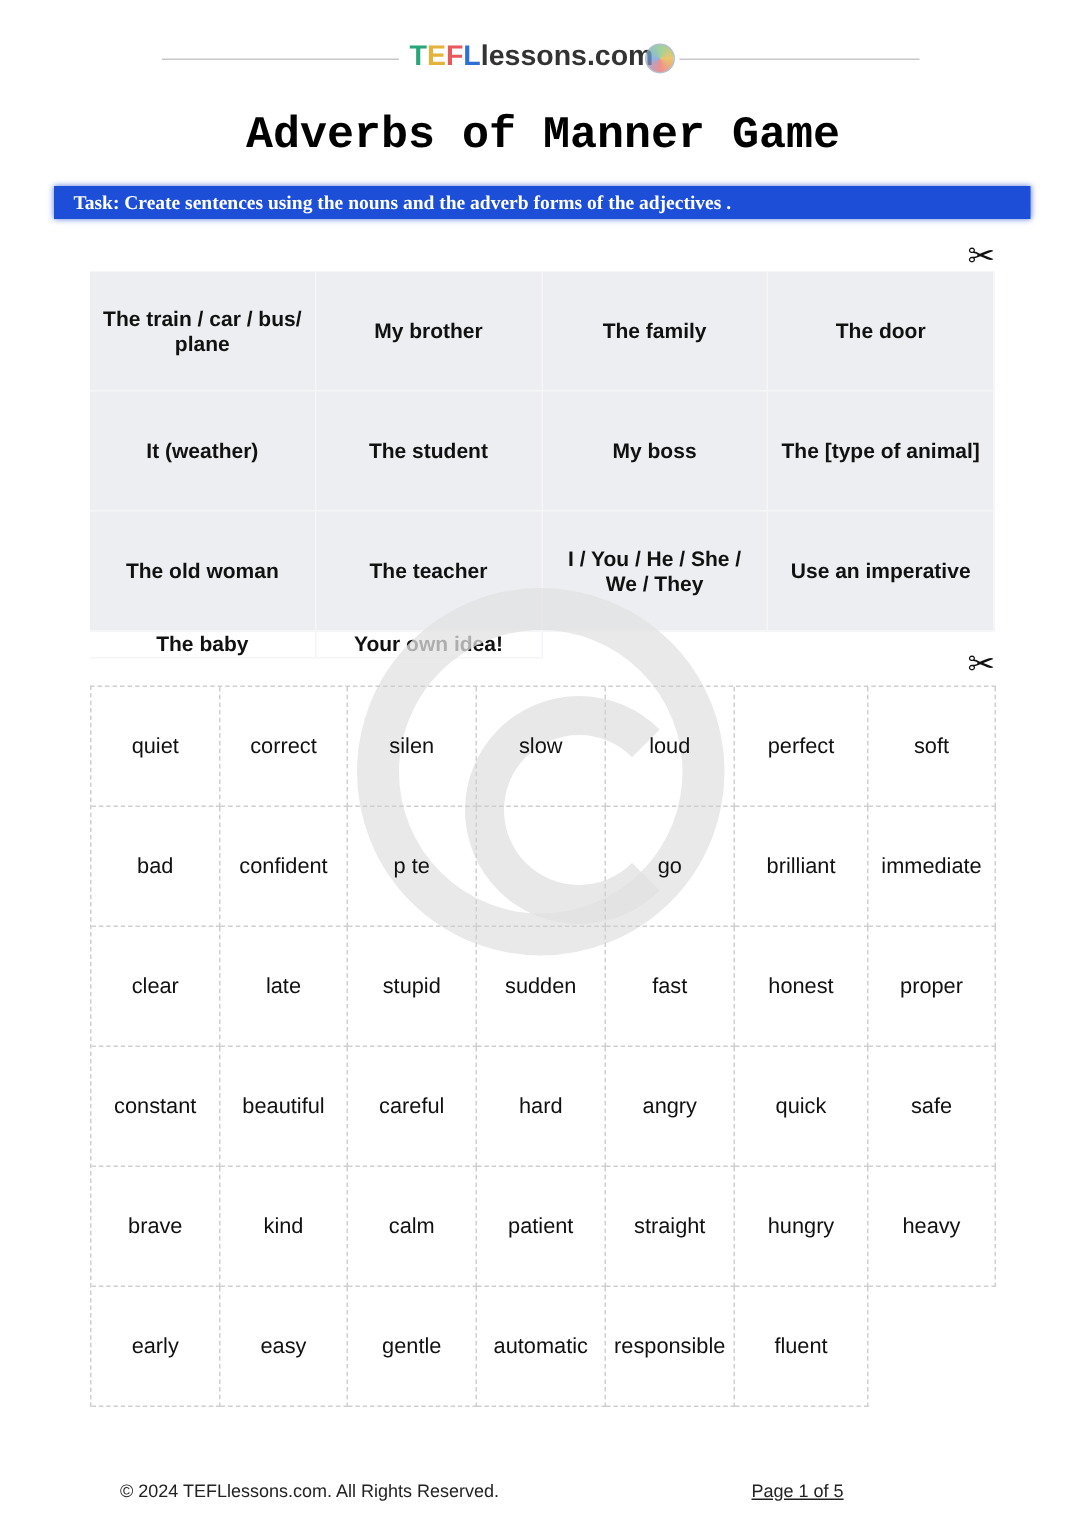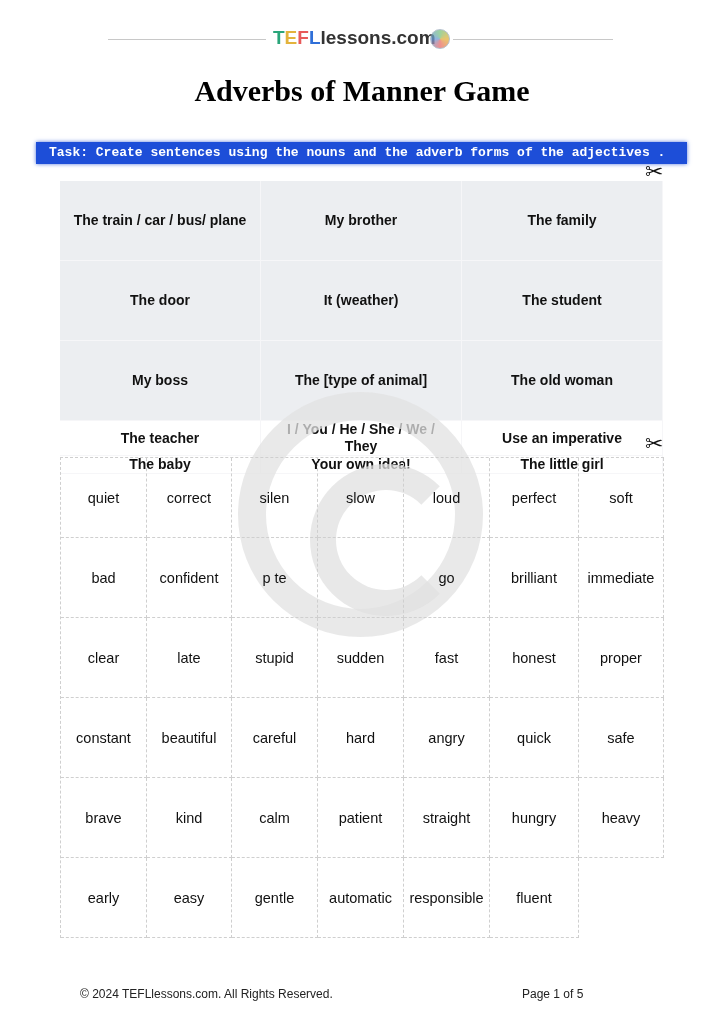--- a/index.html
+++ b/index.html
@@ -4,24 +4,24 @@
 <style>
   html, body { margin:0; padding:0; }
   body { width:724px; height:1024px; background:#fff; position:relative; overflow:hidden; font-family:"DejaVu Sans", sans-serif; color:#111; }
   .hdr { position:absolute; top:27px; left:108px; width:505px; height:24px; }
   .hdr .line { position:absolute; top:12px; height:1px; background:#c8c8c8; }
   .hdr .l1 { left:0; width:158px; }
   .hdr .l2 { left:345px; width:160px; }
   .logo { position:absolute; left:165px; top:0; font-family:"Liberation Sans", sans-serif; font-weight:bold; font-size:19px; letter-spacing:0px; white-space:nowrap; }
   .logo .t{color:#2aa57a}.logo .e{color:#e3b33c}.logo .f{color:#e85a5a}.logo .l{color:#2f6fd8}.logo .rest{color:#333}
   .globe { position:absolute; left:322px; top:2px; width:18px; height:18px; border-radius:50%; border:1px solid #9ab; background:conic-gradient(#7bc47f,#e3b33c,#e86a6a,#6a9ad8,#7bc47f); opacity:.75; }
-  .title { position:absolute; top:74px; left:0; width:724px; text-align:center; font-family:Liberation Serif, serif; font-weight:bold; font-size:30px; color:#000; }
-  .task { position:absolute; top:142px; left:36px; width:651px; height:22px; background:#1d4ed8; box-shadow:0 0 4px #5577dd; color:#fff; font-family:Liberation Mono, monospace; font-weight:bold; font-size:13px; line-height:22px; padding-left:13px; box-sizing:border-box; }
+  .title { position:absolute; top:74px; left:0; width:724px; text-align:center; font-family:Liberation Mono, monospace; font-weight:bold; font-size:30px; color:#000; }
+  .task { position:absolute; top:124px; left:36px; width:651px; height:22px; background:#1d4ed8; box-shadow:0 0 4px #5577dd; color:#fff; font-family:Liberation Serif, serif; font-weight:bold; font-size:13px; line-height:22px; padding-left:13px; box-sizing:border-box; }
   .sc { position:absolute; font-size:22px; color:#111; line-height:1; }
-  .nouns { position:absolute; left:60px; top:181px; width:603px; height:240px; display:grid; grid-template-columns:repeat(3,1fr); grid-template-rows:repeat(3,80px); background:#eceef1; }
+  .nouns { position:absolute; left:60px; top:181px; width:603px; height:240px; display:grid; grid-template-columns:repeat(4,1fr); grid-template-rows:repeat(3,80px); background:#eceef1; }
   .nouns div { display:flex; align-items:center; justify-content:center; text-align:center; font-family:"Liberation Sans", sans-serif; font-weight:bold; font-size:14px; line-height:17px; border-right:1px solid #f6f6f8; border-bottom:1px solid #f6f6f8; padding:0 8px; color:#111; }
   .adjs { position:absolute; left:60px; top:457px; width:603px; height:480px; display:grid; grid-template-columns:86px 85px 86px 86px 86px 89px 85px; grid-template-rows:repeat(6,80px); border-top:1px dashed #cfcfcf; border-left:1px dashed #cfcfcf; }
   .adjs div { display:flex; align-items:center; justify-content:center; font-family:"Liberation Sans", sans-serif; font-size:14.5px; color:#111; border-right:1px dashed #cfcfcf; border-bottom:1px dashed #cfcfcf; white-space:nowrap;text-align:center; }
   .wm { position:absolute; left:238px; top:392px; width:245px; height:245px; border-radius:50%; border:28px solid rgba(225,225,225,0.75); box-sizing:border-box; pointer-events:none; }
   .wm::after { content:""; position:absolute; left:44px; top:44px; width:100px; height:100px; border-radius:50%; border:26px solid rgba(225,225,225,0.75); border-right-color:transparent; }
   .foot { position:absolute; top:987px; font-family:"Liberation Sans", sans-serif; font-size:12px; color:#222; }
 </style>
 </head>
 <body>
 
@@ -44,21 +44,20 @@
     <div>It (weather)</div>
     <div>The student</div>
     <div>My boss</div>
     <div>The [type of animal]</div>
     <div>The old woman</div>
     <div>The teacher</div>
     <div>I / You / He / She / We / They</div>
     <div>Use an imperative</div>
     <div>The baby</div>
     <div>Your own idea!</div>
-    <div>The little girl</div>
   </div>
 
 <div class="wm"></div>
 
 <div class="sc" style="left:645px;top:433px;">✂</div>
 <div class="adjs" id="adjs">
     <div>quiet</div>
     <div>correct</div>
     <div>silen</div>
     <div>slow</div>
@@ -95,13 +94,13 @@
     <div>heavy</div>
     <div>early</div>
     <div>easy</div>
     <div>gentle</div>
     <div>automatic</div>
     <div>responsible</div>
     <div>fluent</div>
   </div>
 
 <div class="foot" style="left:44px;margin-left:36px;">© 2024 TEFLlessons.com. All Rights Reserved.</div>
-<div class="foot" style="left:522px;">Page 1 of 5</div>
+<div class="foot" style="left:501px;text-decoration:underline;">Page 1 of 5</div>
 
 </body></html>

